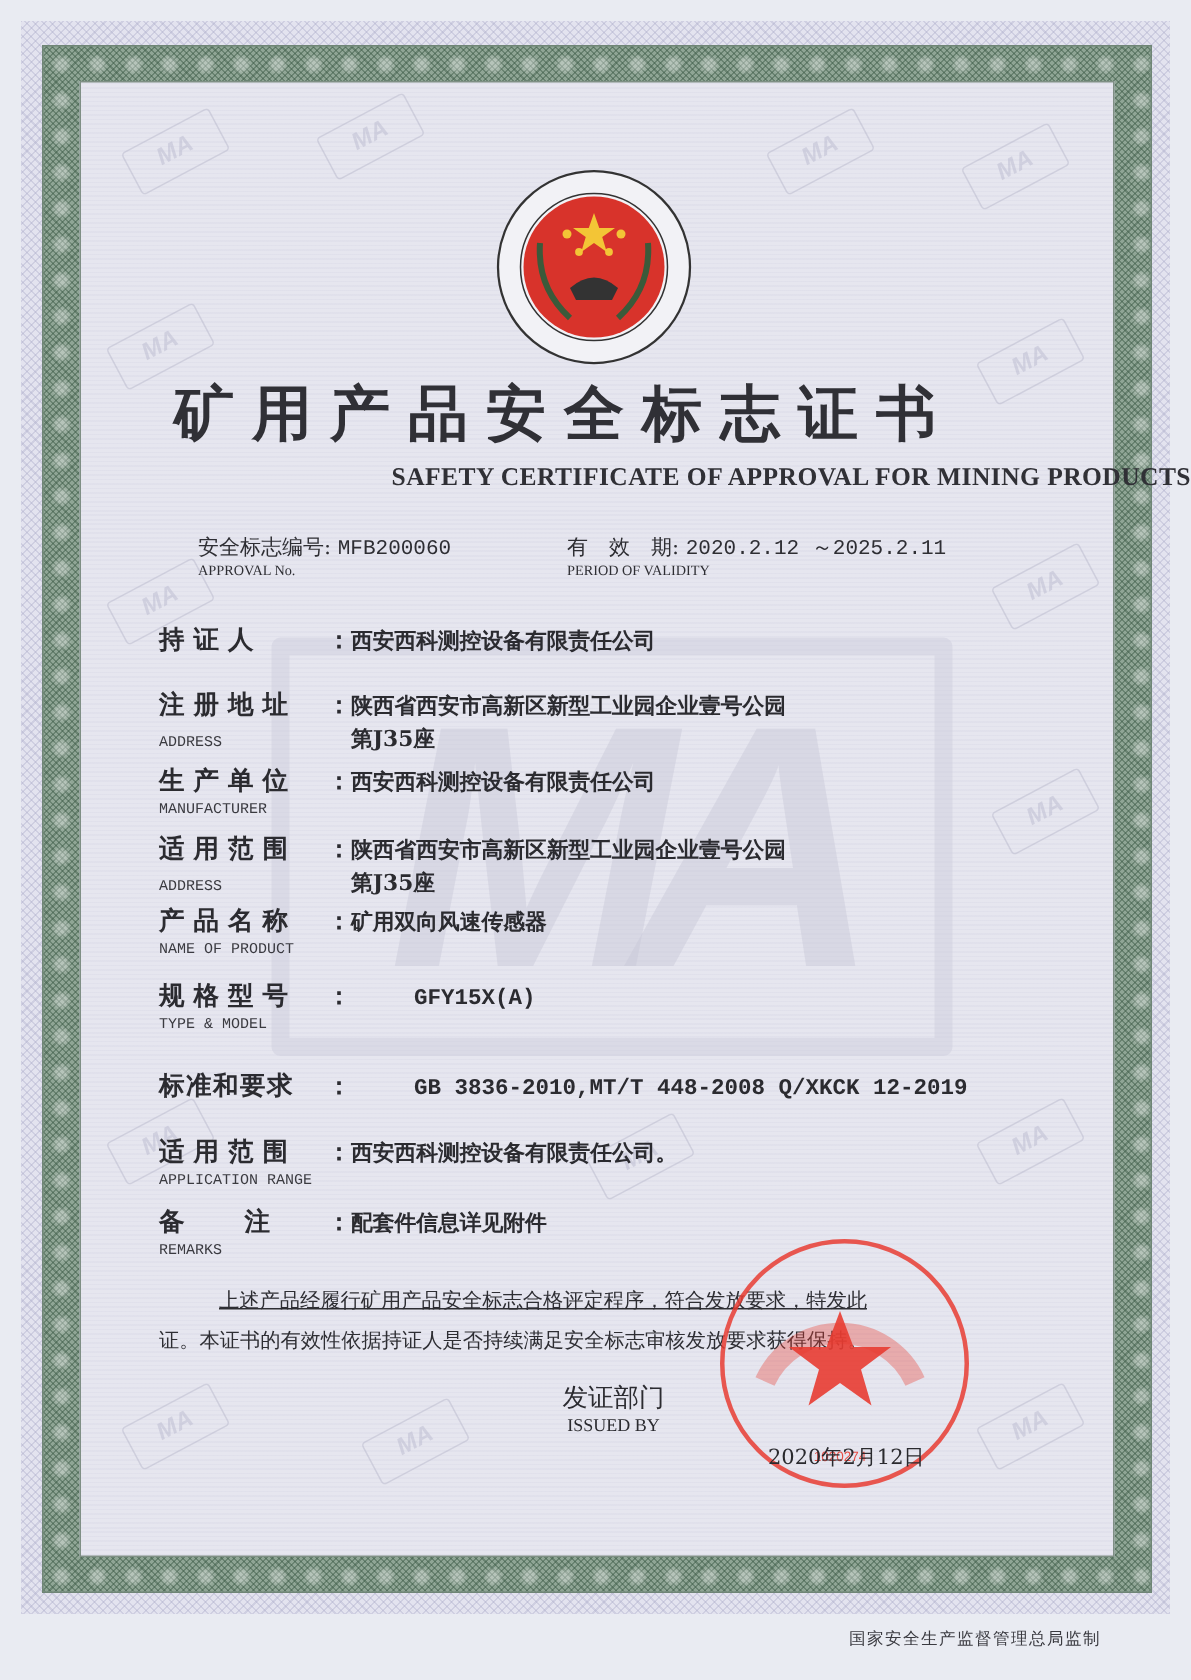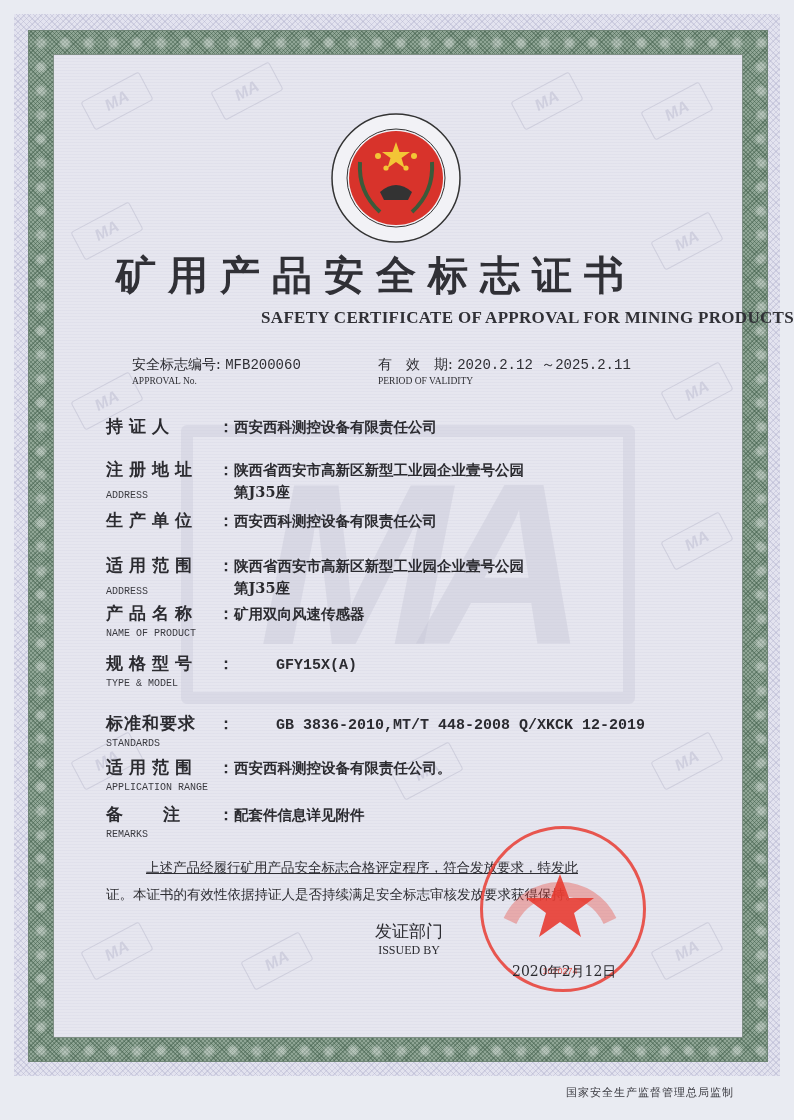--- a/index.html
+++ b/index.html
@@ -139,37 +139,37 @@
 <div class="field" style="top:415px">
   <span class="label-cn">持证人</span><span class="colon">：</span><span class="value">西安西科测控设备有限责任公司</span>
 </div>
 <div class="field" style="top:458px">
   <span class="label-cn">注册地址</span><span class="colon">：</span><span class="value">陕西省西安市高新区新型工业园企业壹号公园</span>
   <span class="value2" style="margin-top:2px">第J35座</span>
   <span class="label-en" style="margin-top:-12px">ADDRESS</span>
 </div>
 <div class="field" style="top:509px">
   <span class="label-cn">生产单位</span><span class="colon">：</span><span class="value">西安西科测控设备有限责任公司</span>
+  <span class="label-en">MANUFACTURER</span>
 </div>
 <div class="field" style="top:554px">
   <span class="label-cn">适用范围</span><span class="colon">：</span><span class="value">陕西省西安市高新区新型工业园企业壹号公园</span>
   <span class="value2" style="margin-top:2px">第J35座</span>
   <span class="label-en" style="margin-top:-12px">ADDRESS</span>
 </div>
 <div class="field" style="top:602px">
   <span class="label-cn">产品名称</span><span class="colon">：</span><span class="value">矿用双向风速传感器</span>
   <span class="label-en">NAME OF PRODUCT</span>
 </div>
 <div class="field" style="top:652px">
   <span class="label-cn">规格型号</span><span class="colon">：</span><span class="value mono">GFY15X(A)</span>
   <span class="label-en">TYPE &amp; MODEL</span>
 </div>
 <div class="field" style="top:712px">
   <span class="label-cn" style="letter-spacing:1px">标准和要求</span><span class="colon">：</span><span class="value mono">GB 3836-2010,MT/T 448-2008 Q/XKCK 12-2019</span>
-  <span class="label-en">STANDARDS</span>
 </div>
 <div class="field" style="top:756px">
   <span class="label-cn">适用范围</span><span class="colon">：</span><span class="value">西安西科测控设备有限责任公司。</span>
   <span class="label-en">APPLICATION RANGE</span>
 </div>
 <div class="field" style="top:803px">
   <span class="label-cn" style="letter-spacing:2px">备　　注</span><span class="colon">：</span><span class="value">配套件信息详见附件</span>
   <span class="label-en">REMARKS</span>
 </div>
 

